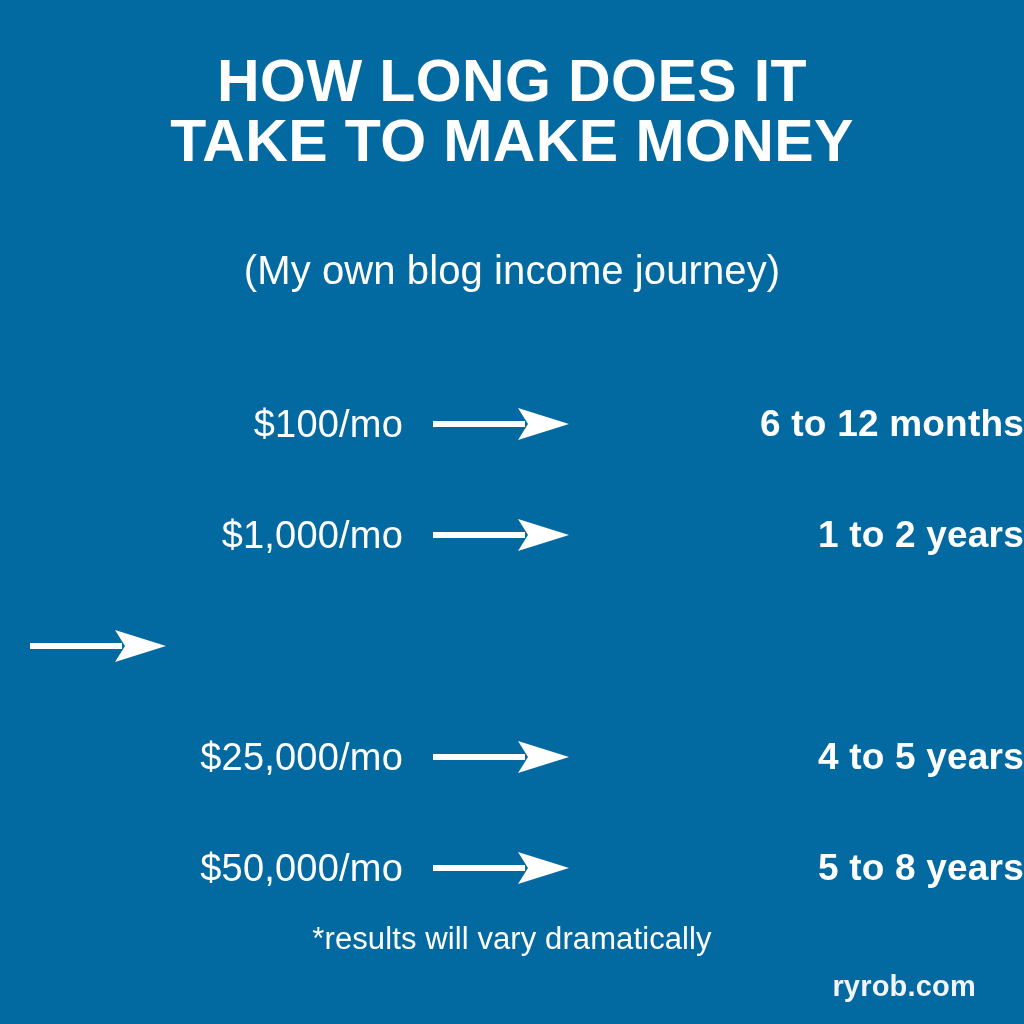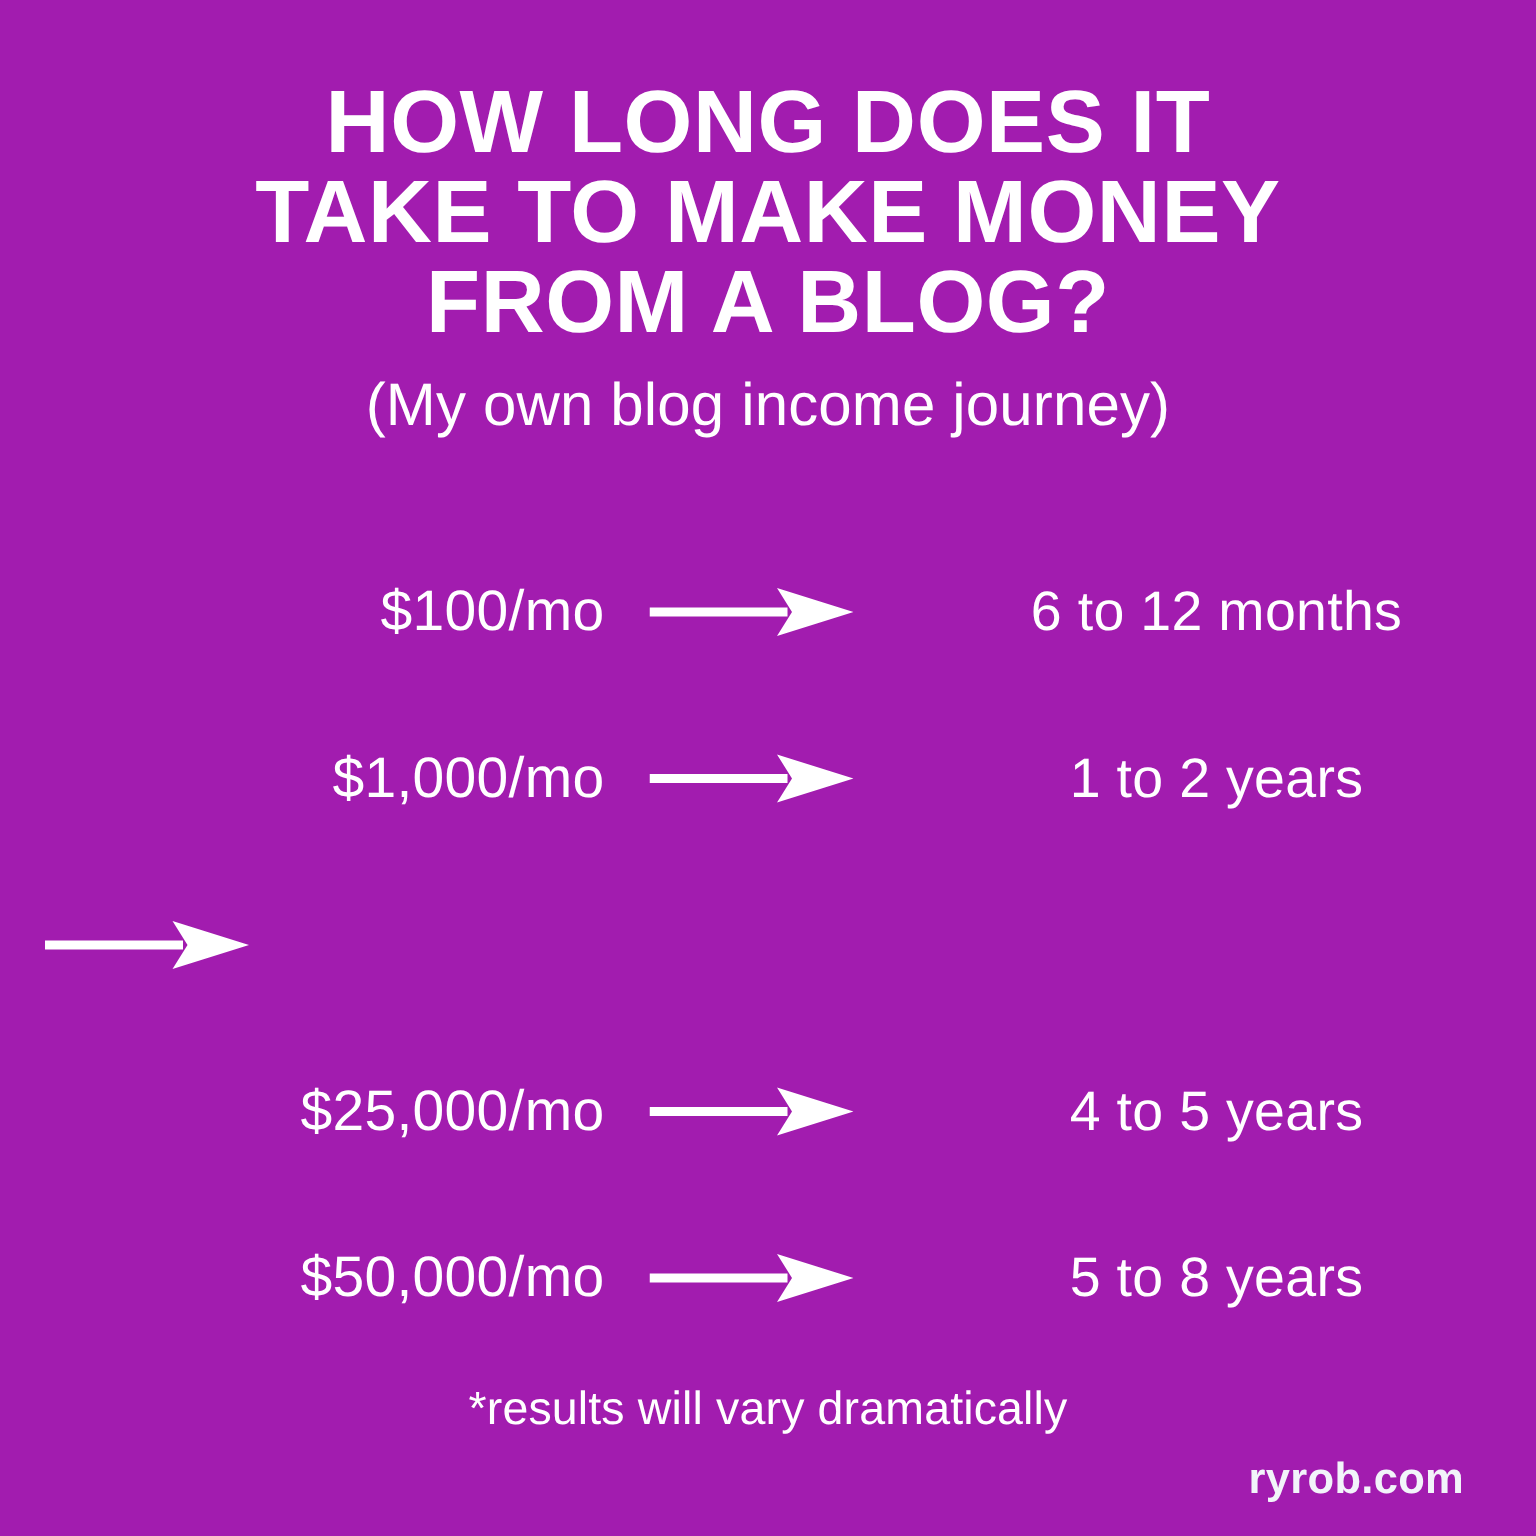--- a/index.html
+++ b/index.html
@@ -11,21 +11,21 @@
     height: 1024px;
     overflow: hidden;
     font-family: "Liberation Sans", sans-serif;
     -webkit-font-smoothing: antialiased;
   }
 
   #infographic {
     position: relative;
     width: 1024px;
     height: 1024px;
-    background: #a21caf;
+    background: #0369a1;
     color: #FFFFFF;
     box-sizing: border-box;
   }
 
   
   .title-block {
     position: absolute;
     top: 52px;
     left: 0;
     width: 1024px;
@@ -55,21 +55,21 @@
     line-height: 42px;
     font-weight: normal;
     letter-spacing: 0.1px;
     color: #FFFFFF;
     white-space: nowrap;
   }
 
   
   .rows {
     position: absolute;
-    top: 352px;
+    top: 368px;
     left: 0;
     width: 1024px;
   }
   .row {
     position: relative;
     height: 111px;
     display: flex;
     align-items: center;
     justify-content: flex-start;
   }
@@ -90,25 +90,25 @@
     display: flex;
     align-items: center;
     justify-content: center;
     flex: none;
   }
   .row-arrow svg {
     display: block;
   }
   .row-duration {
     width: 426px;
-    text-align: center;
+    text-align: right;
     box-sizing: border-box;
     font-size: 37px;
     line-height: 44px;
-    font-weight: normal;
+    font-weight: bold;
     letter-spacing: 0.2px;
     color: #FFFFFF;
     white-space: nowrap;
   }
 
   
   .footnote {
     position: absolute;
     top: 920px;
     left: 0;
@@ -134,21 +134,20 @@
   }
 </style>
 </head>
 <body>
 
 <div id="infographic">
 
   <div class="title-block">
     <div class="title-line">HOW LONG DOES IT</div>
     <div class="title-line">TAKE TO MAKE MONEY</div>
-    <div class="title-line">FROM A BLOG?</div>
   </div>
 
   <div class="subtitle">(My own blog income journey)</div>
 
   <div class="rows">
 
     <div class="row">
       <div class="row-income">$100/mo</div>
       <div class="row-arrow">
         <svg width="136" height="34" viewBox="0 0 136 34" aria-hidden="true">

